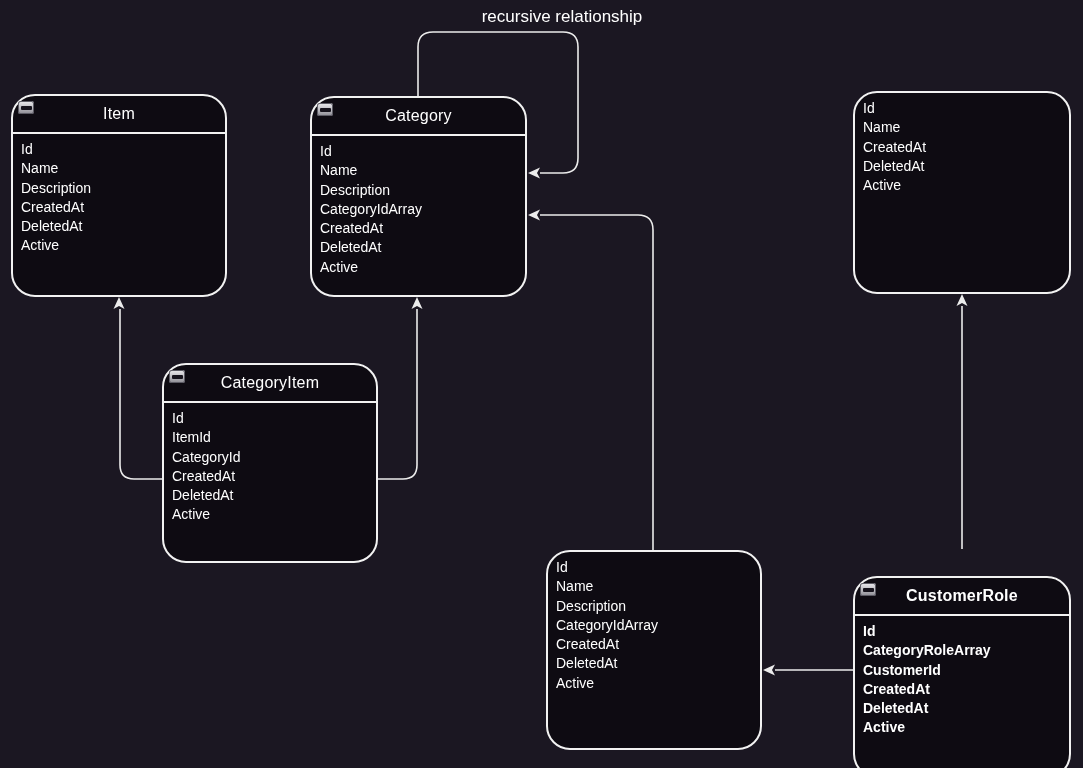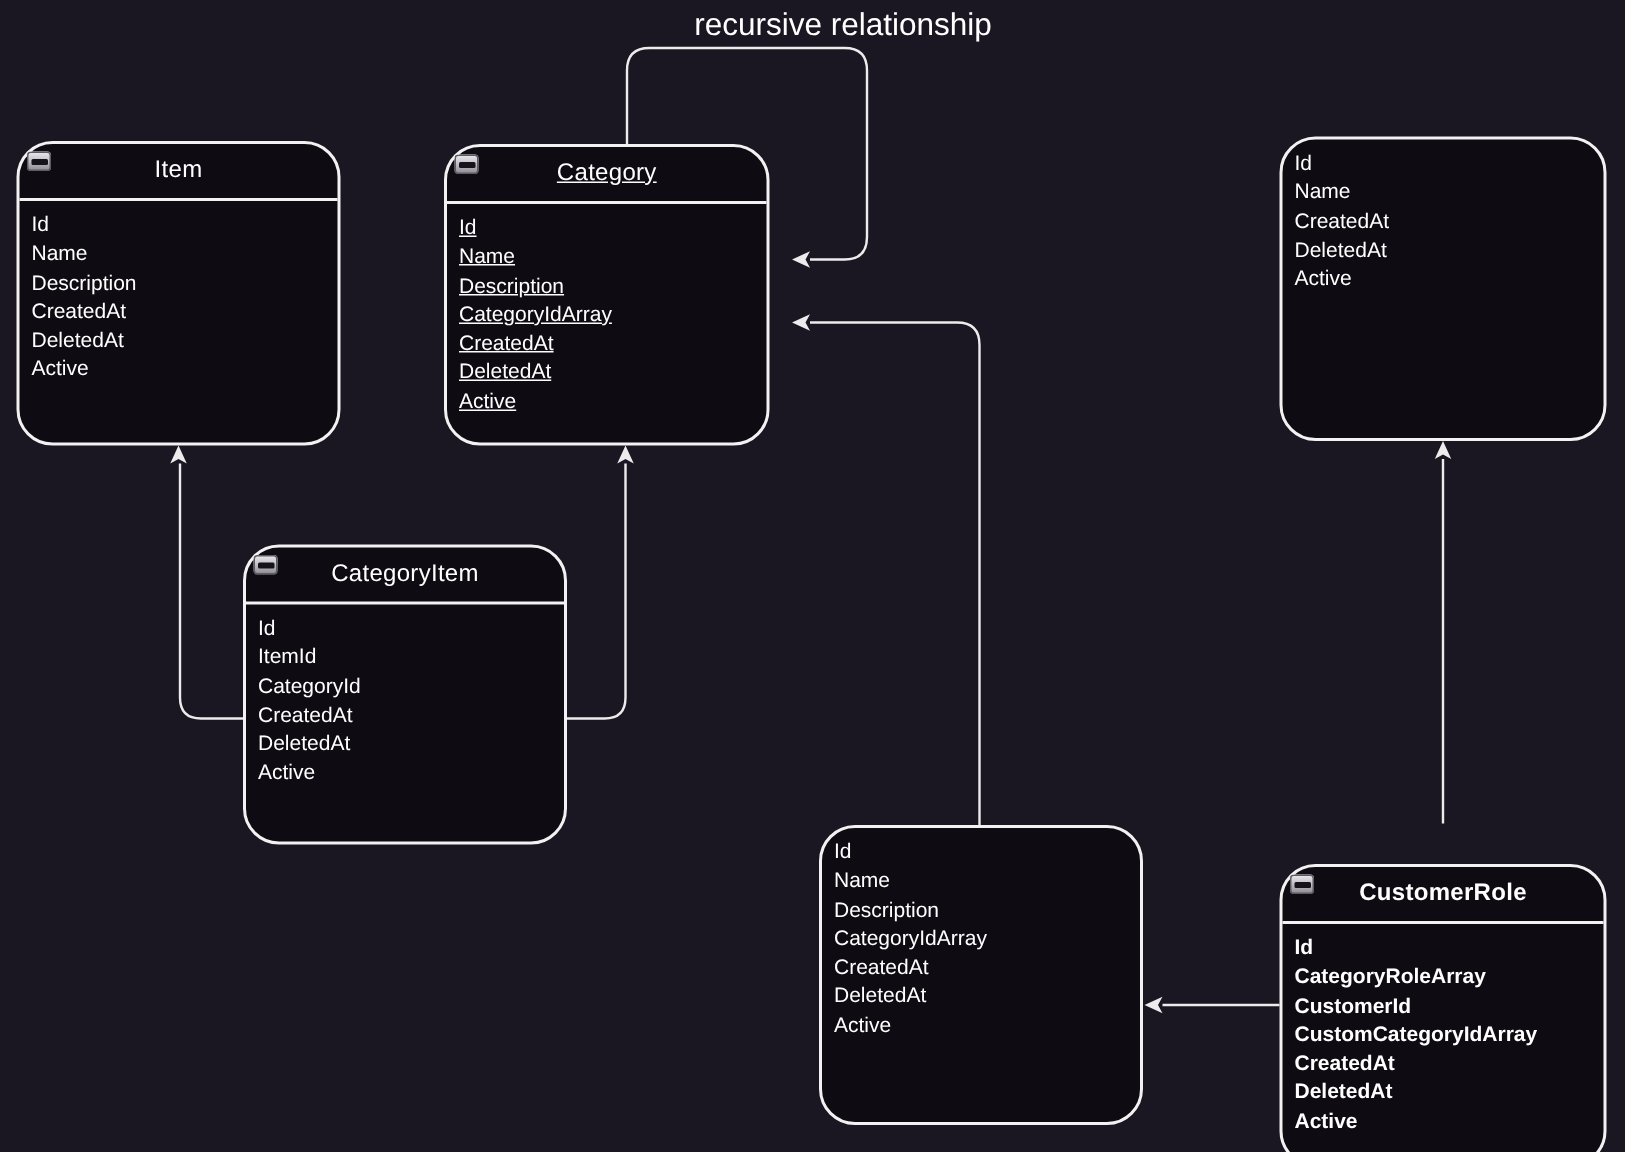--- a/index.html
+++ b/index.html
@@ -32,21 +32,21 @@
     box-shadow:inset 0 0 0 1px #5c5b64;
   }
   .collapse-icon::after{
     content:"";position:absolute;left:2.5px;right:2.5px;top:5px;height:3.5px;
     background:#16131c;border-radius:1px;
   }
   .entity-fields{padding:6px 6px 0 8px;}
   .entity-field{font-size:14px;line-height:19.3px;white-space:nowrap;}
   .annotation{
     position:absolute;left:562px;top:17px;transform:translate(-50%,-50%);
-    z-index:4;color:var(--text,#ffffff);font-size:21px;white-space:nowrap;
+    z-index:4;color:var(--text,#ffffff);font-size:17px;white-space:nowrap;
   }
 </style>
 </head>
 <body>
 
 <div id="canvas">
   <div id="entities">
       <div class="entity" style="left: 11px; top: 94px; width: 216px; height: 203px;">
         <div class="entity-header">
           <span class="collapse-icon"></span>
@@ -54,21 +54,21 @@
         </div>
         <div class="entity-fields">
           <div class="entity-field">Id</div>
           <div class="entity-field">Name</div>
           <div class="entity-field">Description</div>
           <div class="entity-field">CreatedAt</div>
           <div class="entity-field">DeletedAt</div>
           <div class="entity-field">Active</div>
         </div>
       </div>
-      <div class="entity" style="left: 296px; top: 96px; width: 217px; height: 201px; text-decoration: underline;">
+      <div class="entity" style="left: 310px; top: 96px; width: 217px; height: 201px;">
         <div class="entity-header">
           <span class="collapse-icon"></span>
           <span class="entity-title">Category</span>
         </div>
         <div class="entity-fields">
           <div class="entity-field">Id</div>
           <div class="entity-field">Name</div>
           <div class="entity-field">Description</div>
           <div class="entity-field">CategoryIdArray</div>
           <div class="entity-field">CreatedAt</div>
@@ -112,21 +112,20 @@
       </div>
       <div class="entity" style="left: 853px; top: 576px; width: 218px; height: 202px; font-weight: bold;">
         <div class="entity-header">
           <span class="collapse-icon"></span>
           <span class="entity-title">CustomerRole</span>
         </div>
         <div class="entity-fields">
           <div class="entity-field">Id</div>
           <div class="entity-field">CategoryRoleArray</div>
           <div class="entity-field">CustomerId</div>
-          <div class="entity-field">CustomCategoryIdArray</div>
           <div class="entity-field">CreatedAt</div>
           <div class="entity-field">DeletedAt</div>
           <div class="entity-field">Active</div>
         </div>
       </div>
     </div>
   <svg id="connectors" viewBox="0 0 1083 768" xmlns="http://www.w3.org/2000/svg">
       <path d="M418 96 L418 47 Q418 32 433 32 L563 32 Q578 32 578 47 L578 158 Q578 173 563 173 L540 173" class="conn"></path>
       <polygon points="528,173 540,167.5 537,173 540,178.5" class="arrowhead"></polygon>
       <path d="M162 479 L134 479 Q120 479 120 465 L120 309" class="conn"></path>

